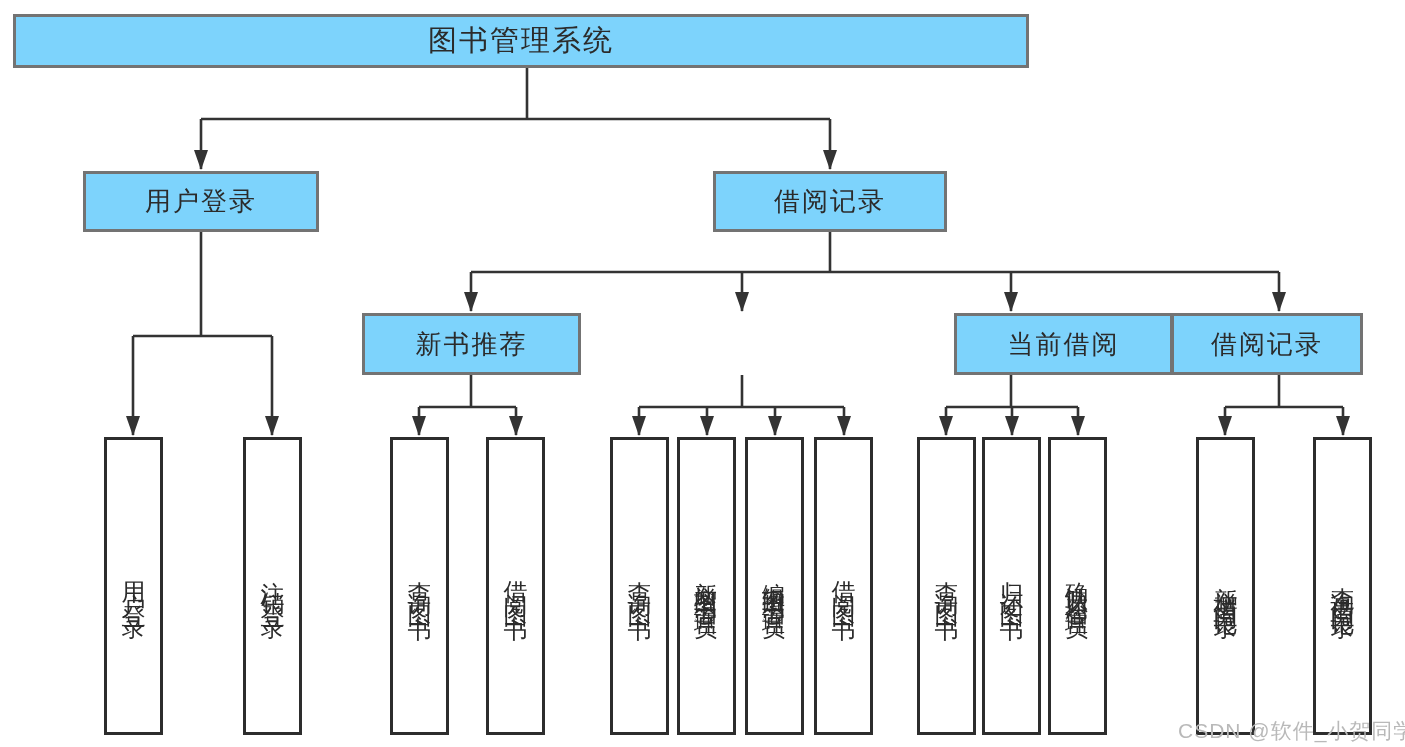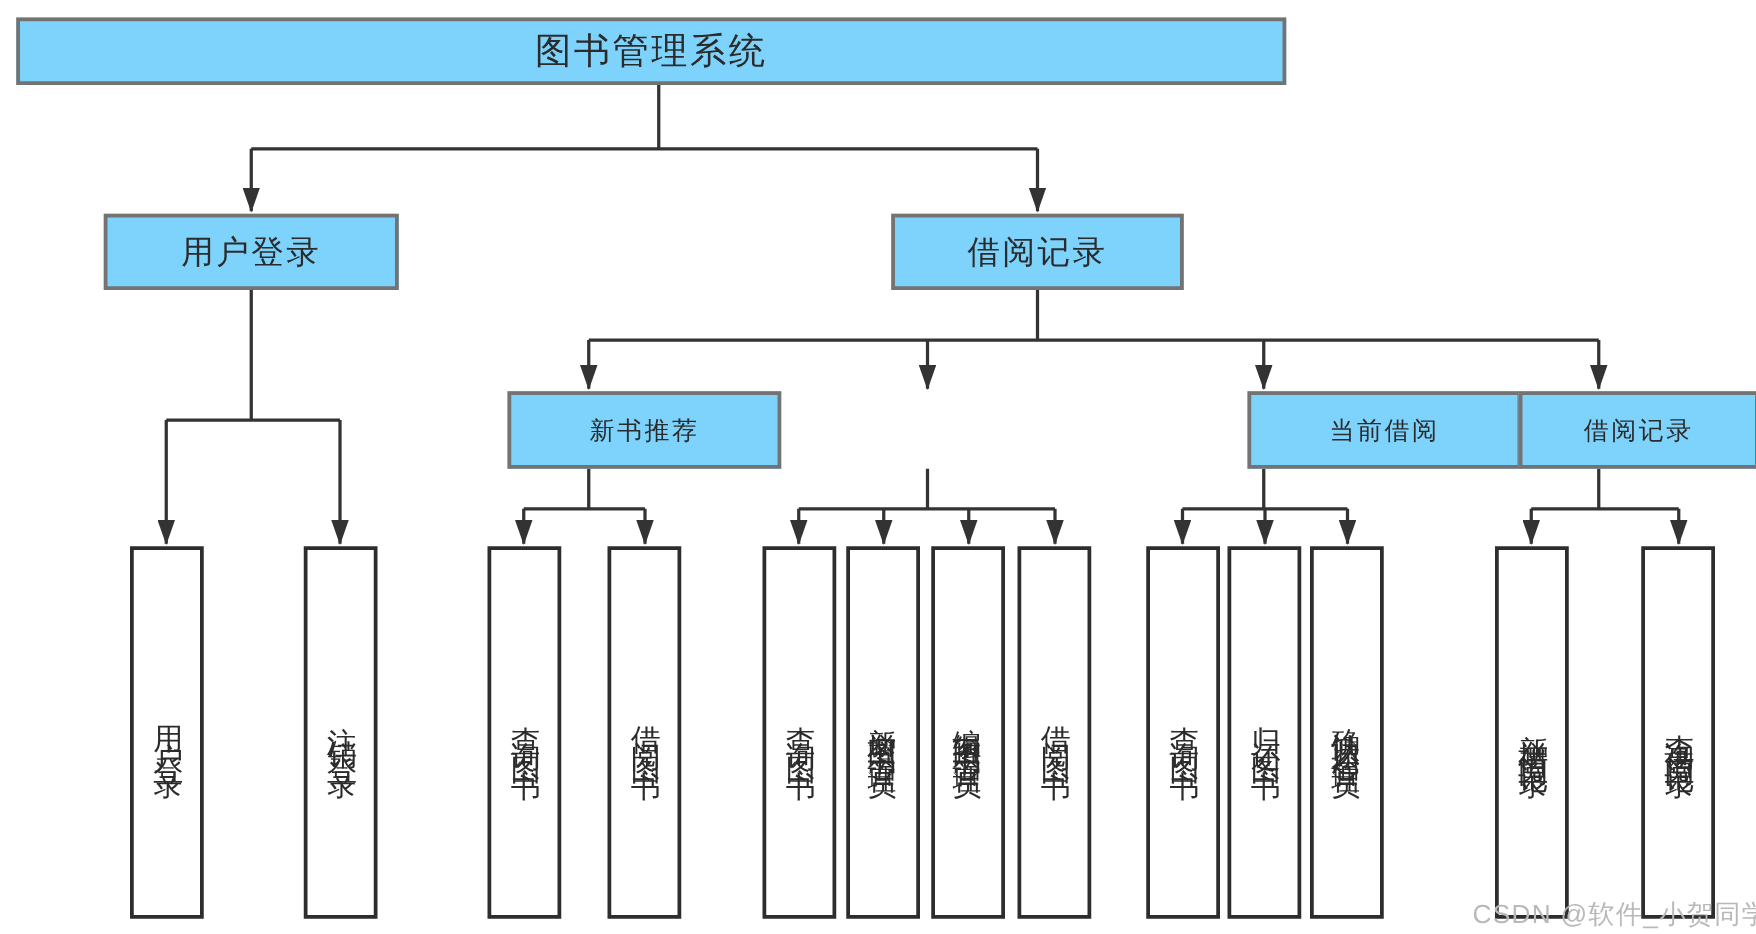--- a/index.html
+++ b/index.html
@@ -10,21 +10,21 @@
   }
   .wires{position:absolute;left:0;top:0;width:1405px;height:747px;}
   .node{
     position:absolute;box-sizing:border-box;background:#7dd3fc;
     border:3px solid #737373;
     display:flex;align-items:center;justify-content:center;
     letter-spacing:2px;z-index:2;
   }
   .root{left:13px;top:14px;width:1016px;height:54px;font-size:29px;}
   .n2{top:171px;height:61px;font-size:26px;}
-  .n3{top:313px;height:62px;width:219px;font-size:20px;margin-left:44px;}
+  .n3{top:313px;height:62px;width:219px;font-size:26px;}
   .leaf{
     position:absolute;box-sizing:border-box;top:437px;width:59px;height:298px;
     background:#ffffff;border:3px solid #2d2d2d;
     display:flex;align-items:center;justify-content:center;z-index:2;
   }
   .leaf span{
     writing-mode:vertical-rl;text-orientation:upright;
     font-size:24px;letter-spacing:12px;white-space:nowrap;color:#2b2b2b;
   }
   .leaf.mid span{letter-spacing:6px;}

